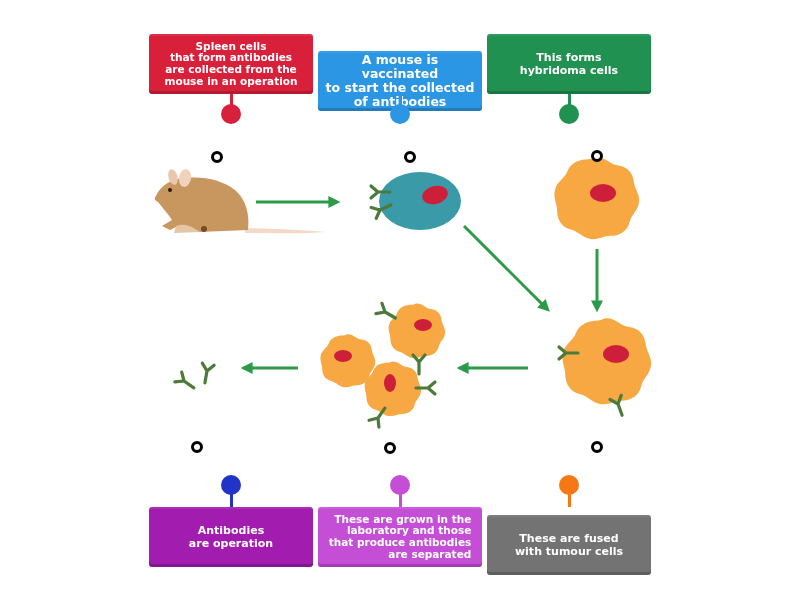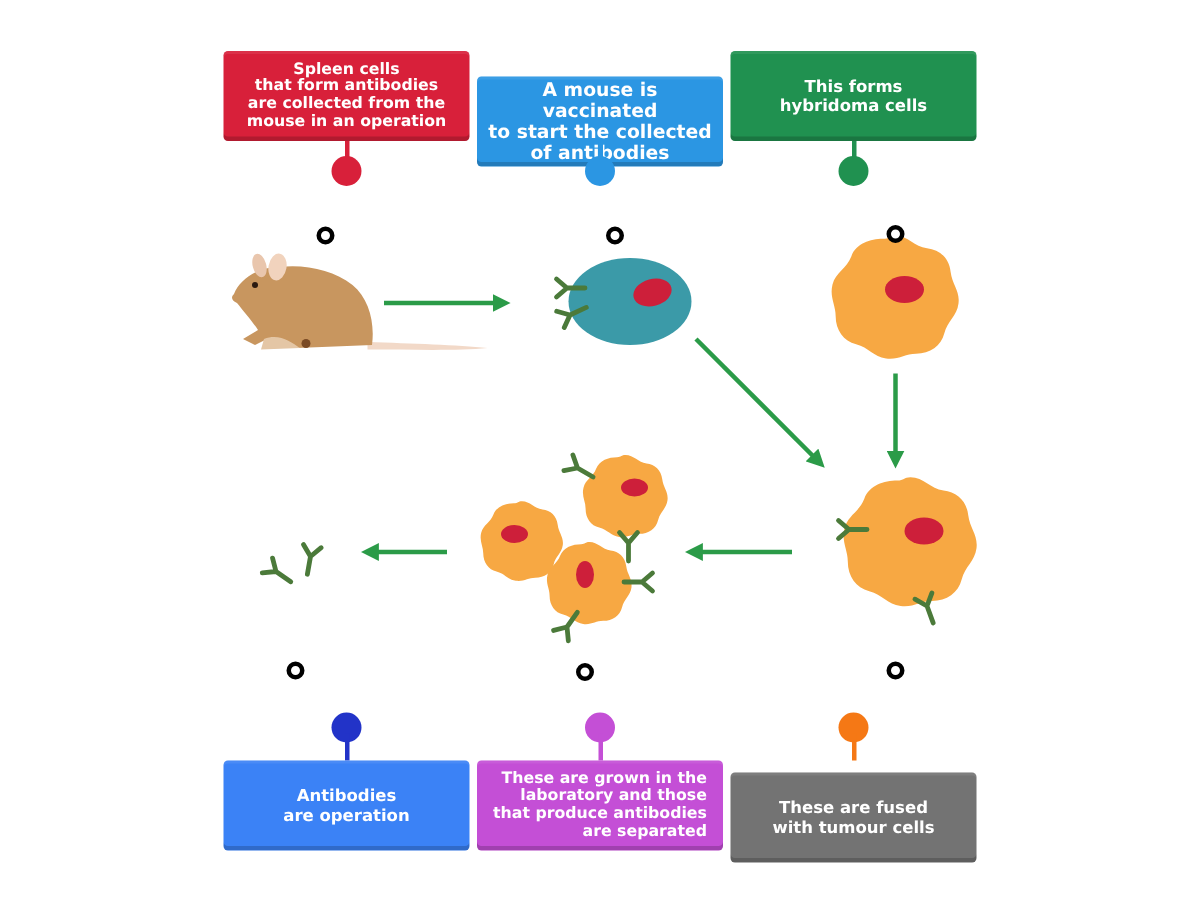--- a/index.html
+++ b/index.html
@@ -167,21 +167,21 @@
   </div>
   <div class="pin" style="left:559px; top:94px; height:30px;">
     <div class="stem" style="top:0; height:14px; background:#209150;"></div>
     <div class="knob" style="top:10px; background:#209150;"></div>
   </div>
 
   <div class="pin" style="left:221px; top:475px; height:32px;">
     <div class="knob" style="top:0; background:#2233c8;"></div>
     <div class="stem" style="top:14px; height:18px; background:#2233c8;"></div>
   </div>
-  <div class="label large" style="left:149px; top:507px; background:#3b82f6;">
+  <div class="label large" style="left:149px; top:507px; background:#a21caf;">
     <div>
       <span>Antibodies</span>
       <span>are operation</span>
     </div>
   </div>
 
   <div class="pin" style="left:390px; top:475px; height:32px;">
     <div class="knob" style="top:0; background:#c44fd6;"></div>
     <div class="stem" style="top:14px; height:18px; background:#c44fd6;"></div>
   </div>

